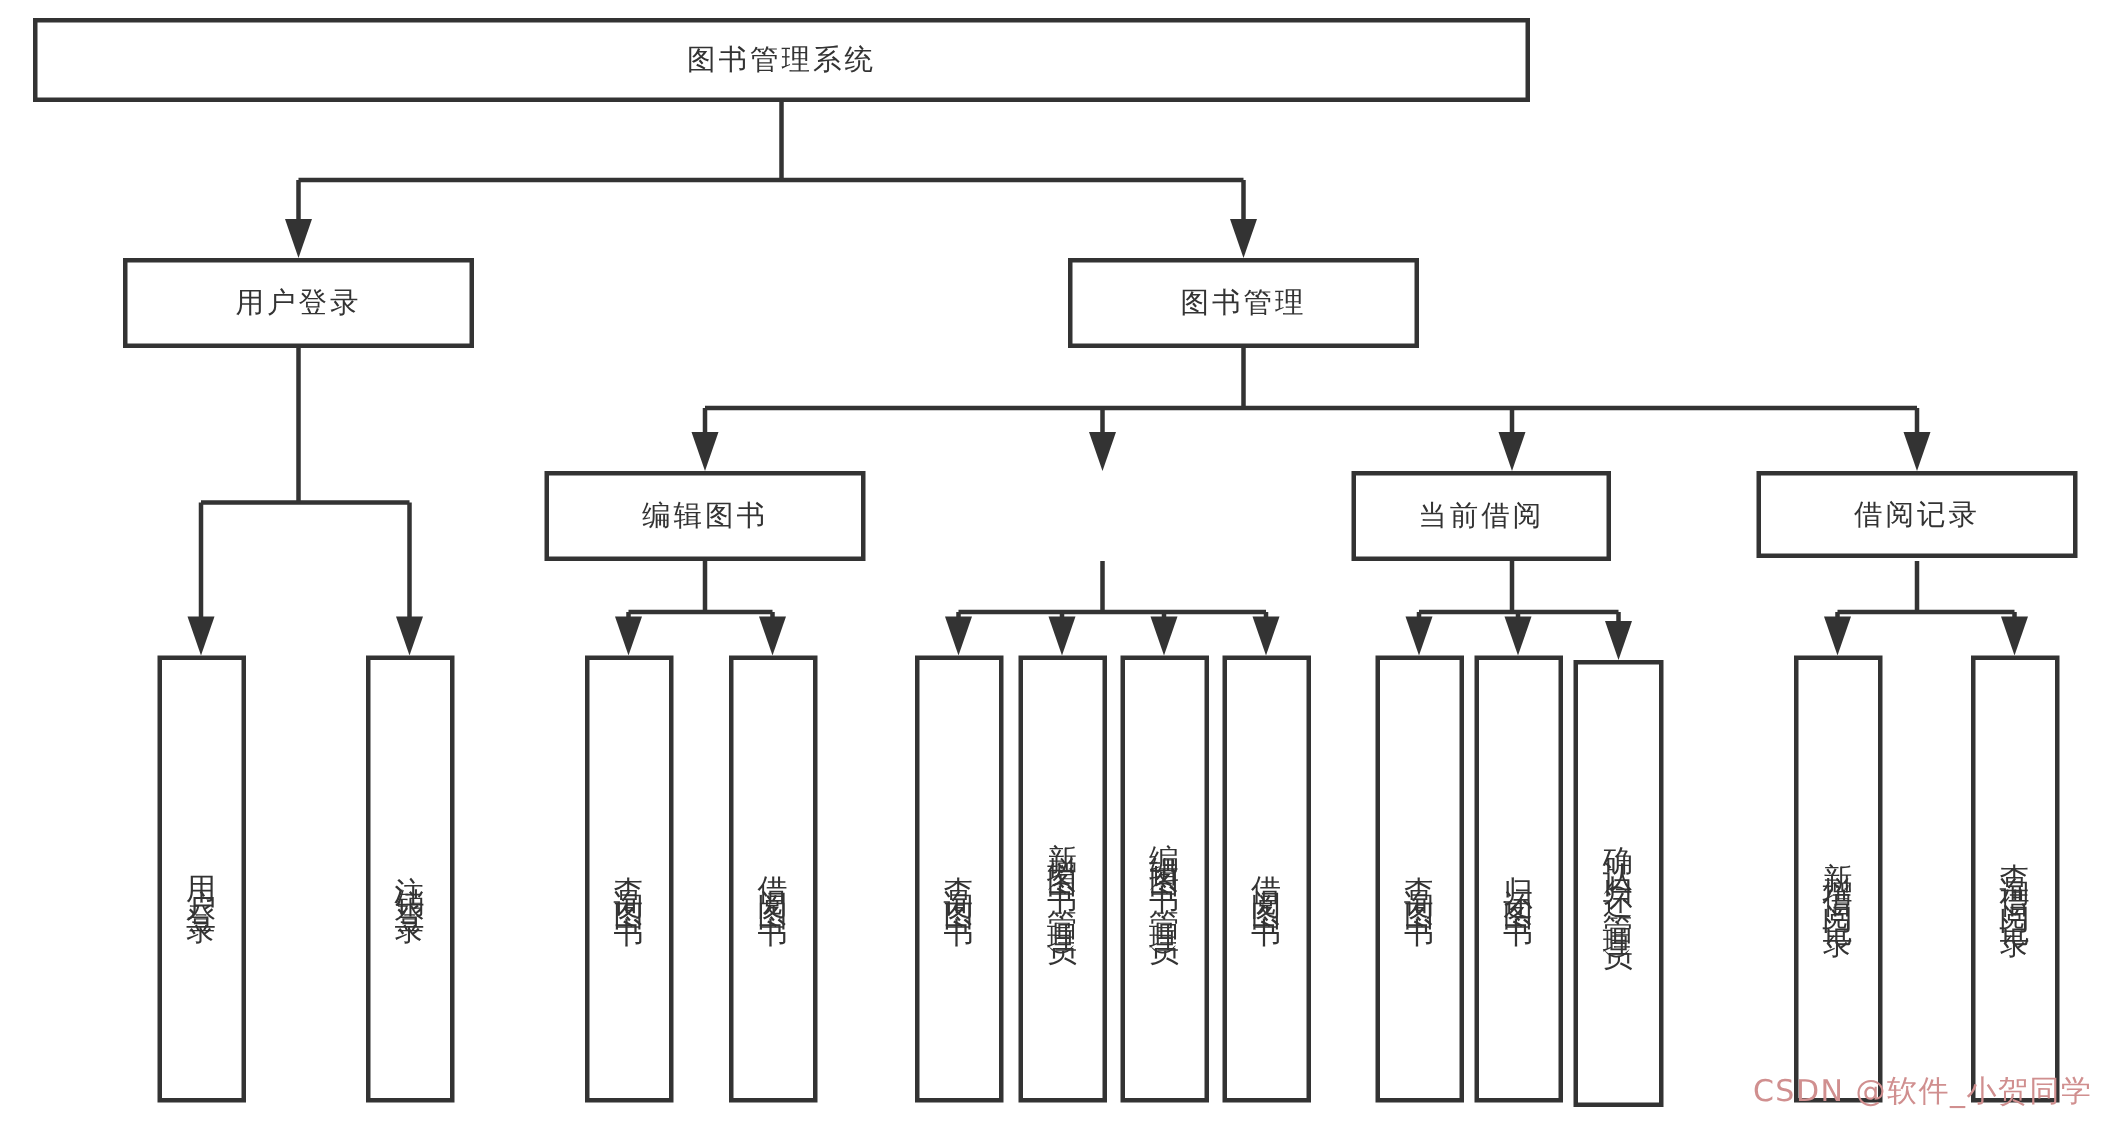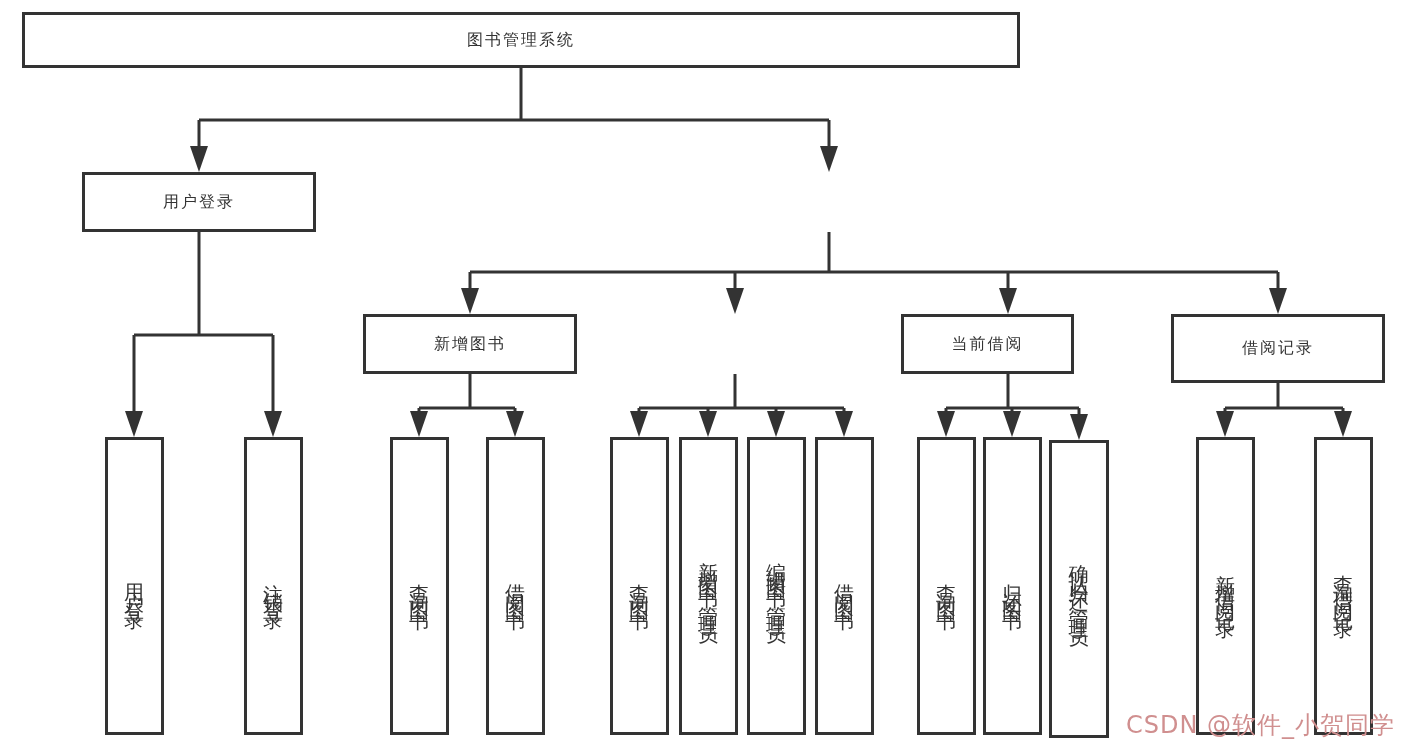--- a/index.html
+++ b/index.html
@@ -23,32 +23,32 @@
   .wire{fill:none;stroke:var(--line);stroke-width:3;}
   .arrow{fill:var(--line);stroke:none;}
   .node{
     position:absolute;
     background:var(--box-fill);
     border:3px solid var(--box-border);
     box-sizing:border-box;
     display:flex;align-items:center;justify-content:center;
     white-space:nowrap;
   }
-  .node.h{font-size:16px;letter-spacing:2px;}
+  .node.h{font-size:19px;letter-spacing:2px;}
   .node.v{
     writing-mode:vertical-rl;
     text-orientation:mixed;
     font-size:20px;
     letter-spacing:9px;
     line-height:1;
   }
   .watermark{
     position:absolute;
     right:10px;bottom:6px;
-    font-size:24px;
+    font-size:20px;
     letter-spacing:1px;
     color:var(--watermark);
     z-index:5;
   }
 </style>
 </head>
 <body>
 
 <div class="stage">
 
@@ -98,24 +98,25 @@
     <g>
       <path class="wire" d="M1278,374 V408 M1225,408 H1343 M1225,408 V415 M1343,408 V415"></path>
       <polygon class="arrow" points="1216,411 1234,411 1225,437"></polygon>
       <polygon class="arrow" points="1334,411 1352,411 1343,437"></polygon>
     </g>
   </svg>
 
   <div class="node h" style="left:22px;top:12px;width:998px;height:56px">图书管理系统</div>
 
   <div class="node h" style="left:82px;top:172px;width:234px;height:60px">用户登录</div>
+  <div class="node h" style="left:712px;top:172px;width:234px;height:60px">图书管理</div>
 
-  <div class="node h" style="left:363px;top:314px;width:214px;height:60px">新增图书</div>
+  <div class="node h" style="left:363px;top:314px;width:214px;height:60px">编辑图书</div>
   <div class="node h" style="left:901px;top:314px;width:173px;height:60px">当前借阅</div>
-  <div class="node h" style="left:1171px;top:314px;width:214px;height:69px">借阅记录</div>
+  <div class="node h" style="left:1171px;top:314px;width:214px;height:58px">借阅记录</div>
 
   <div class="node v" style="left:105px;top:437px;width:59px;height:298px">用户登录</div>
   <div class="node v" style="left:244px;top:437px;width:59px;height:298px">注销登录</div>
 
   <div class="node v" style="left:390px;top:437px;width:59px;height:298px">查询图书</div>
   <div class="node v" style="left:486px;top:437px;width:59px;height:298px">借阅图书</div>
 
   <div class="node v" style="left:610px;top:437px;width:59px;height:298px">查询图书</div>
   <div class="node v" style="left:679px;top:437px;width:59px;height:298px">新增图书（管理员）</div>
   <div class="node v" style="left:747px;top:437px;width:59px;height:298px">编辑图书（管理员）</div>

